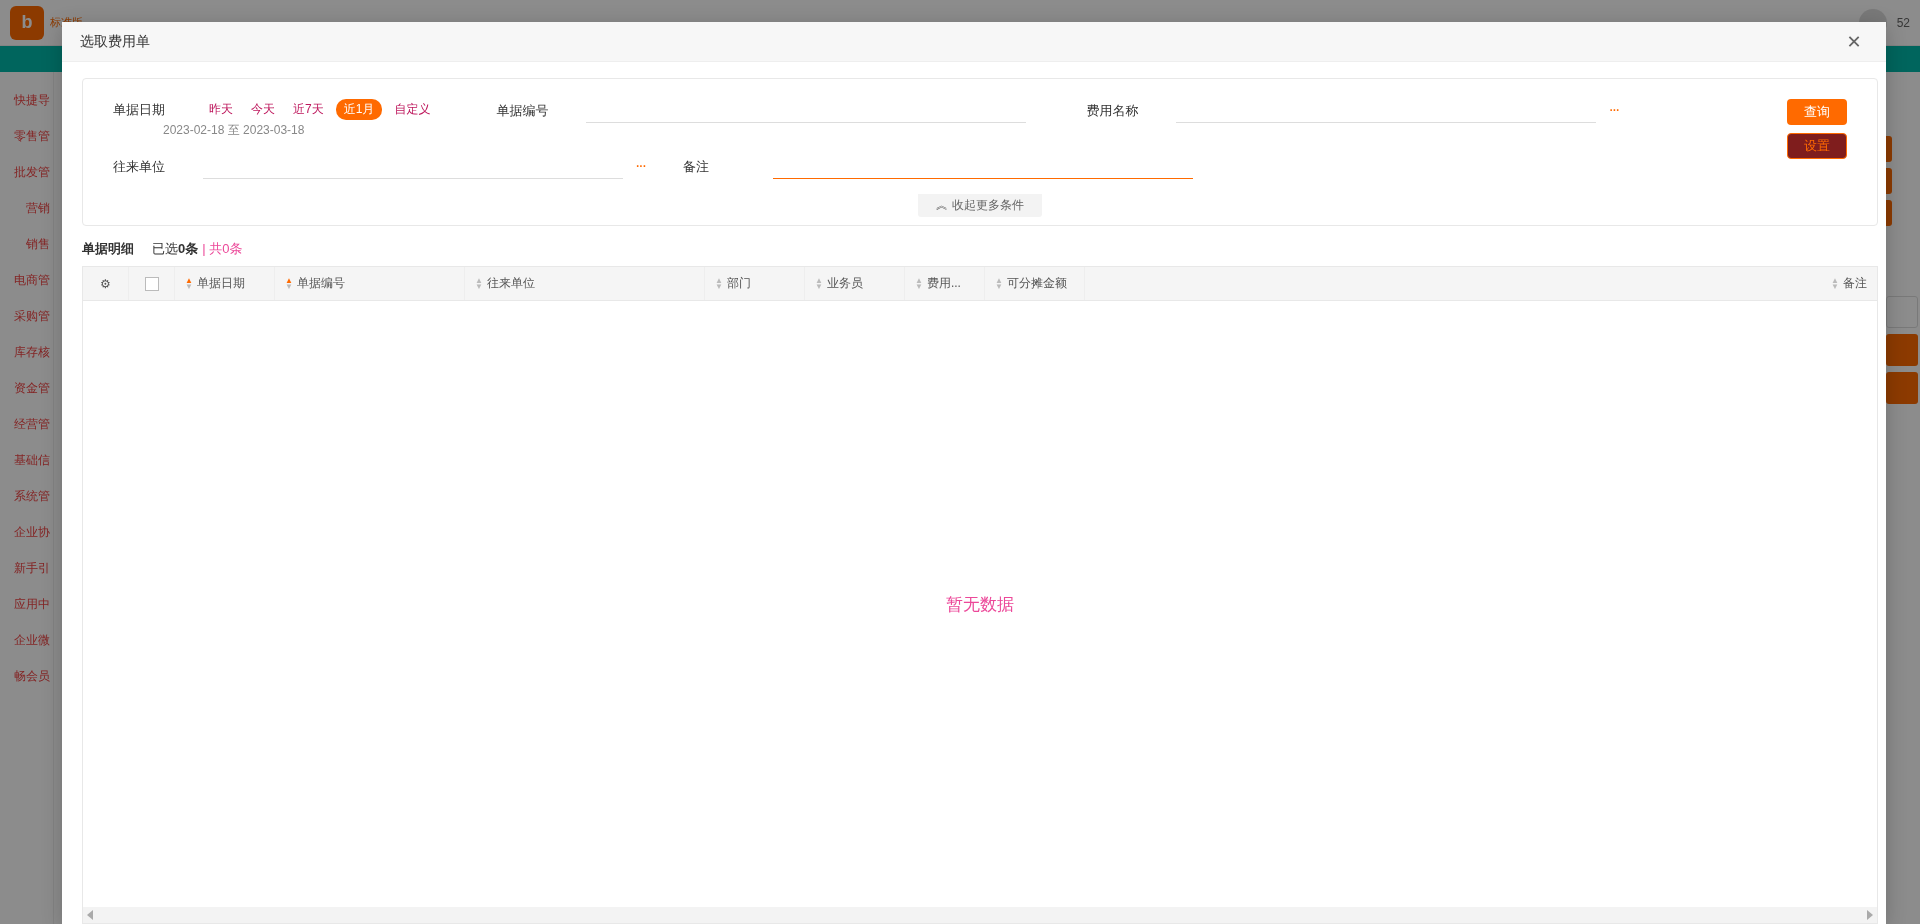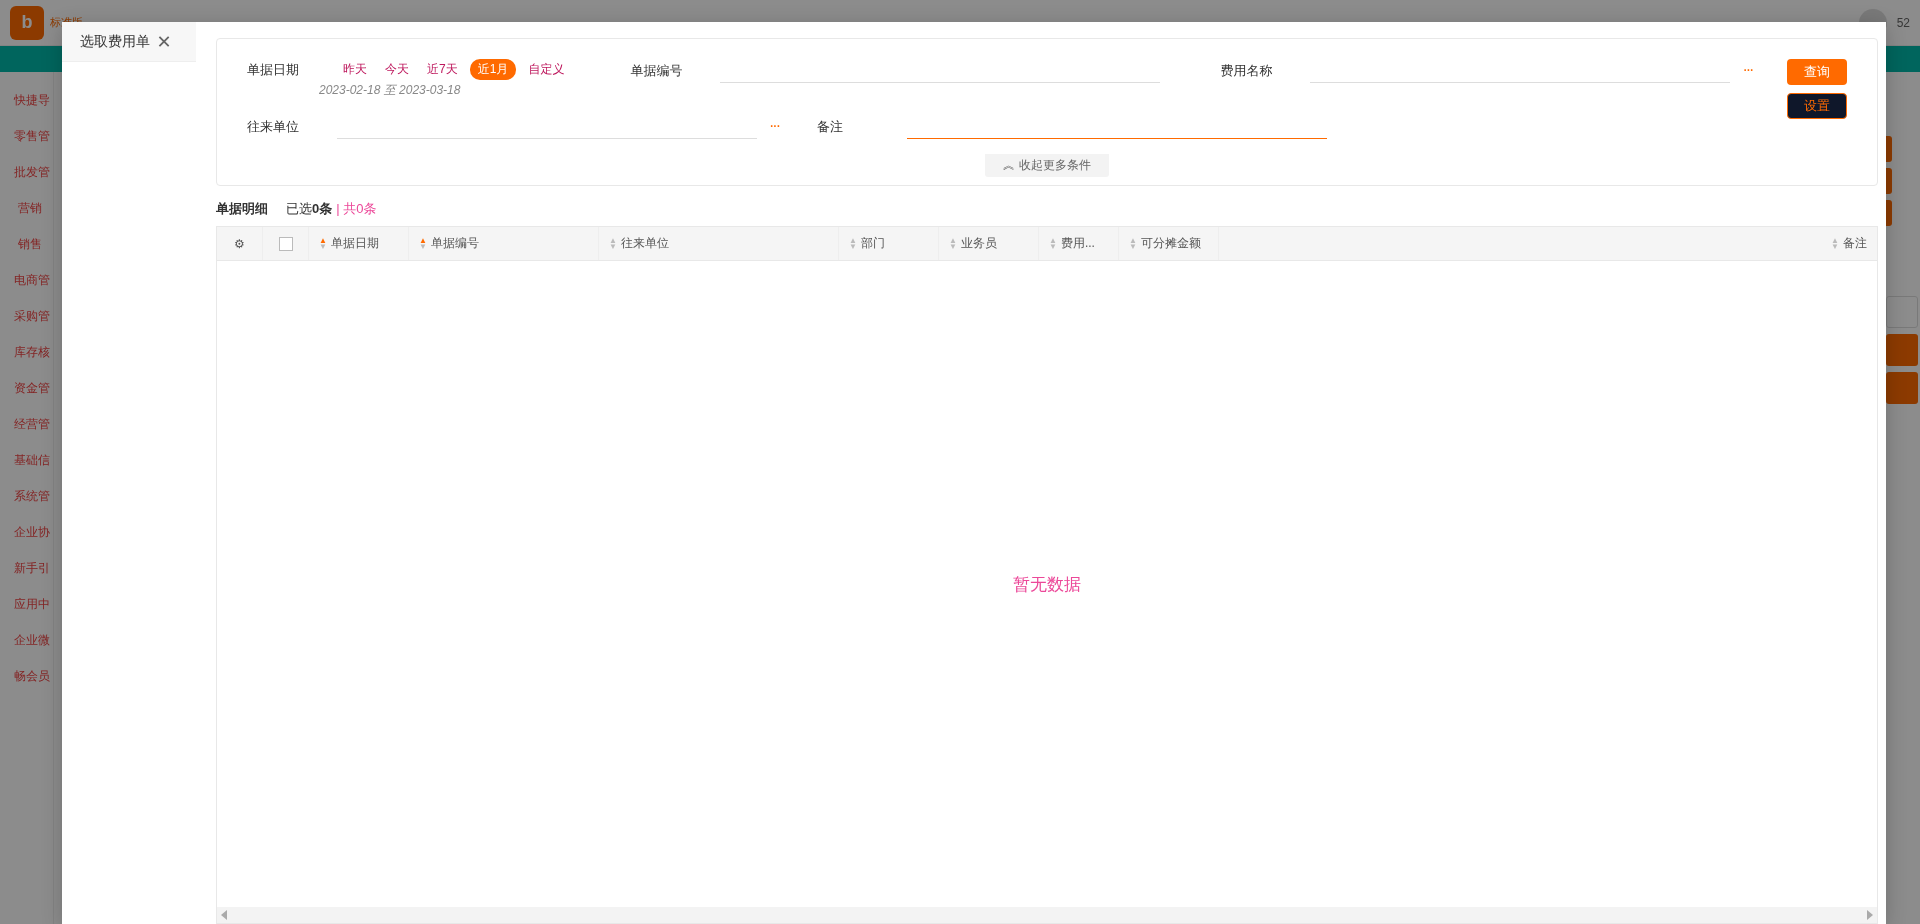--- a/index.html
+++ b/index.html
@@ -68,21 +68,21 @@
 }
 .bg-sidebar-item {
   height: 36px;
   display: flex;
   align-items: center;
   padding-left: 14px;
   font-size: 12px;
   color: #ef4444;
   white-space: nowrap;
 }
-.bg-sidebar-item.indent { padding-left: 18px; }
+.bg-sidebar-item.indent { padding-left: 26px; }
 
 .bg-main { flex: 1; position: relative; }
 
 
 .bg-floaters {
   position: absolute;
   right: 0;
   top: 250px;
   width: 34px;
 }
@@ -112,21 +112,21 @@
 }
 
 .modal {
   position: absolute;
   top: 22px;
   left: 62px;
   right: 34px;
   bottom: 0;
   background: #fff;
   display: flex;
-  flex-direction: row;
+  flex-direction: column;
   box-shadow: 0 4px 20px rgba(0,0,0,.2);
   justify-content: center;
 }
 
 .modal-header {
   height: 40px;
   background: #f7f7f7;
   display: flex;
   align-items: center;
   padding: 0 18px;
@@ -206,21 +206,21 @@
   justify-content: center;
   height: 26px;
   min-width: 60px;
   padding: 0 14px;
   border-radius: 4px;
   font-size: 13px;
   cursor: pointer;
   border: 1px solid transparent;
 }
 .btn-primary { background: #ff6a00; color: #fff; }
-.btn-outline { border-color: #ff6a00; color: #ff6a00; background:#0f172a; }
+.btn-outline { border-color: #ff6a00; color: #ff6a00; background:#7f1d1d; }
 .btn-default { border-color: #ccc; color:#333; background:#fff; }
 
 .collapse-bar {
   text-align: center;
   margin-top: -1px;
 }
 .collapse-btn {
   display: inline-flex;
   align-items: center;
   gap: 4px;
@@ -390,21 +390,21 @@
             <div style="display:flex; align-items:center;">
               <div class="filter-label">单据日期</div>
               <div class="date-chips">
                 <span class="date-chip">昨天</span>
                 <span class="date-chip">今天</span>
                 <span class="date-chip">近7天</span>
                 <span class="date-chip active">近1月</span>
                 <span class="date-chip">自定义</span>
               </div>
             </div>
-            <div class="date-range" style="margin-left:72px;font-style:italic;">2023-02-18 至 2023-03-18</div>
+            <div class="date-range" style="margin-left:50px;">2023-02-18 至 2023-03-18</div>
           </div>
 
           <div class="filter-item">
             <div class="filter-label">单据编号</div>
             <div class="filter-control"></div>
           </div>
 
           <div class="filter-item">
             <div class="filter-label">费用名称</div>
             <div class="filter-control" style="width:420px;">

